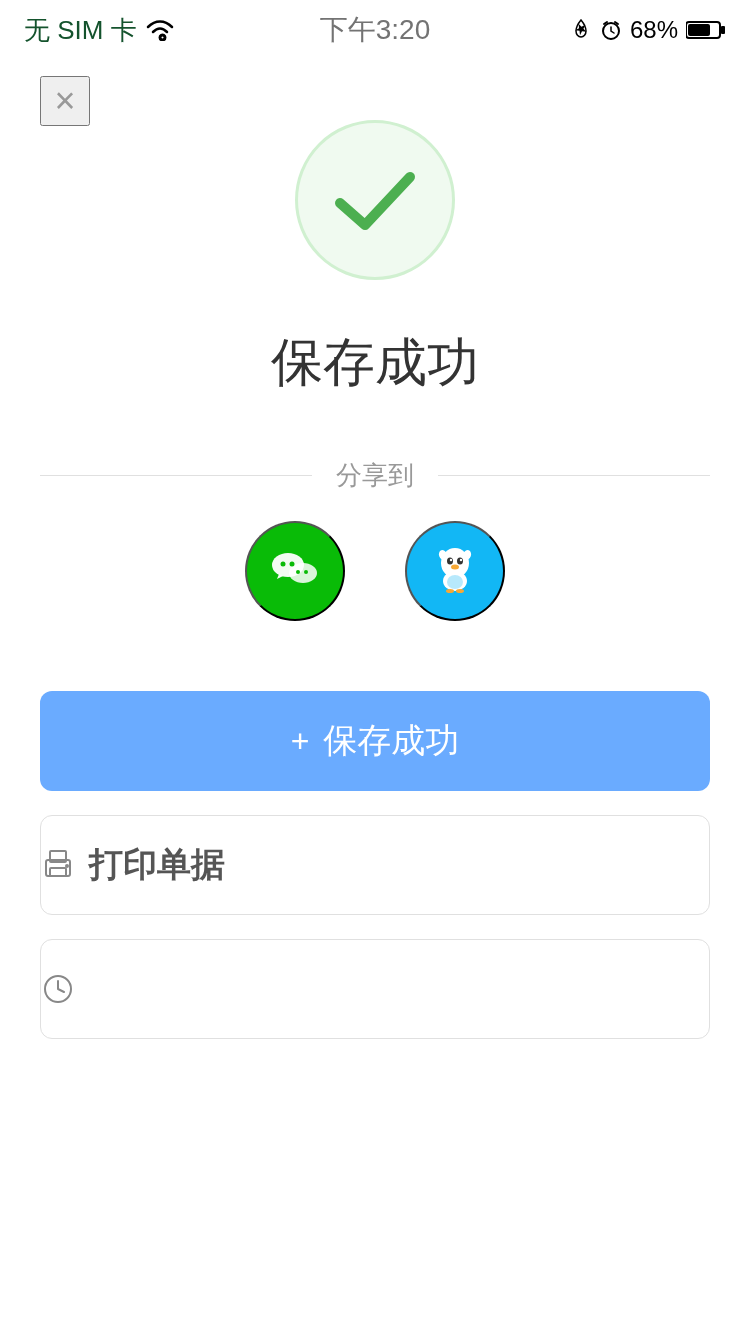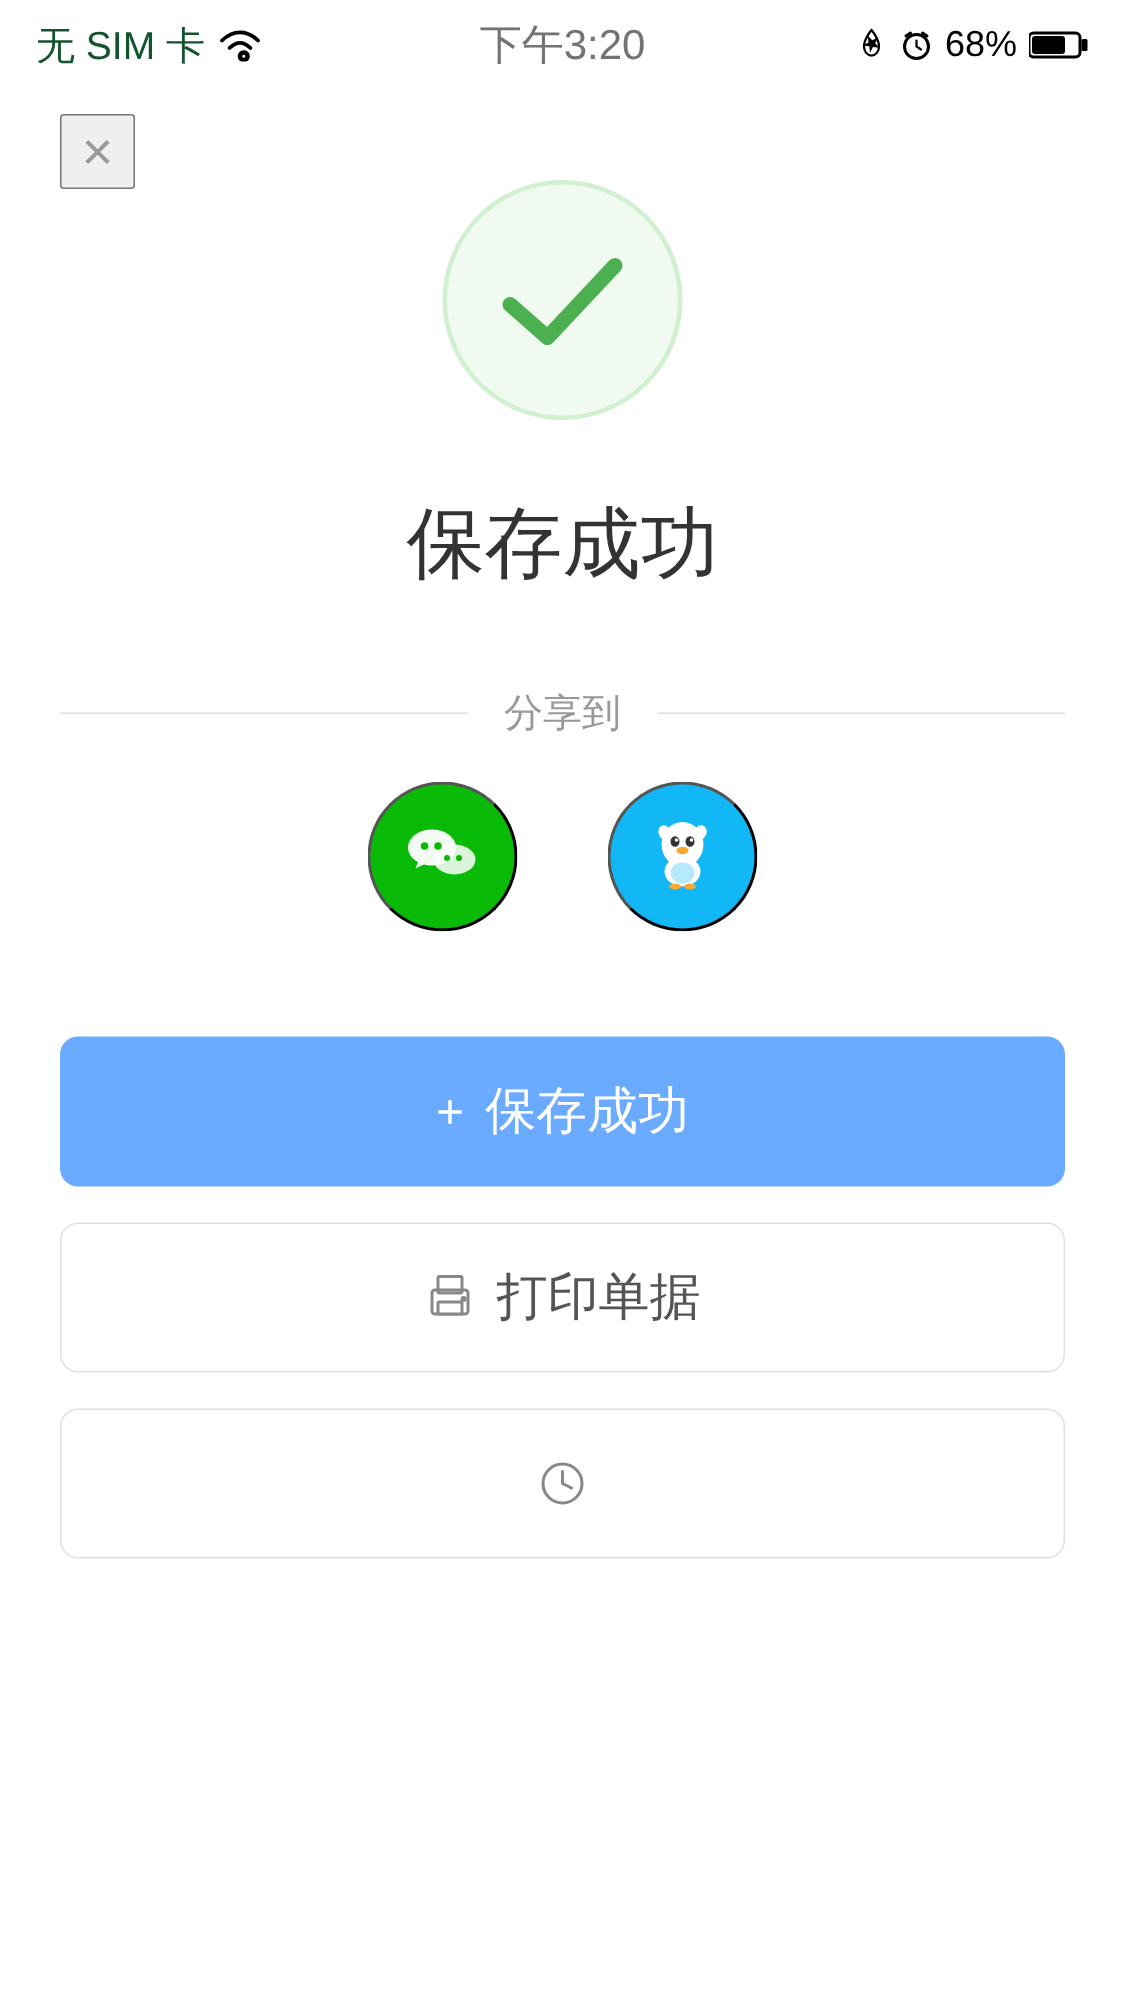--- a/index.html
+++ b/index.html
@@ -193,22 +193,22 @@
       width: 100%;
       height: 100px;
       background: #fff;
       border: 1px solid #e0e0e0;
       border-radius: 12px;
       font-size: 34px;
       color: #555;
       cursor: pointer;
       display: flex;
       align-items: center;
-      justify-content: center;
       gap: 14px;
+      font-weight: bold;
     }
 
     .btn-icon {
       font-size: 32px;
     }
 
     
     .wechat-svg {
       width: 60px;
       height: 60px;

